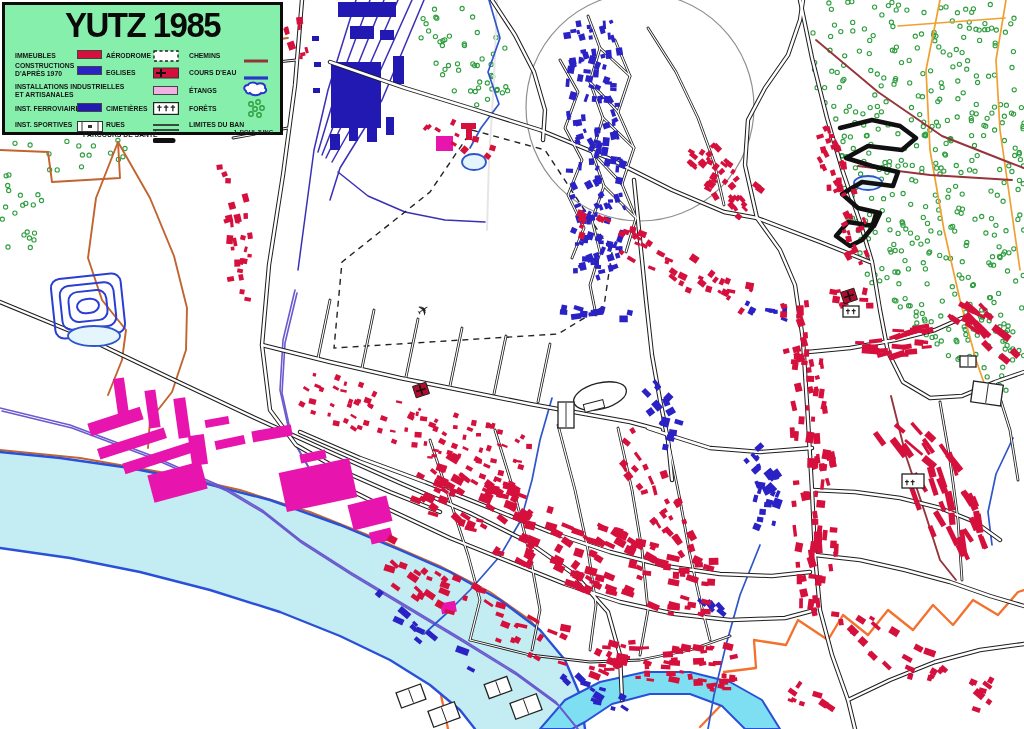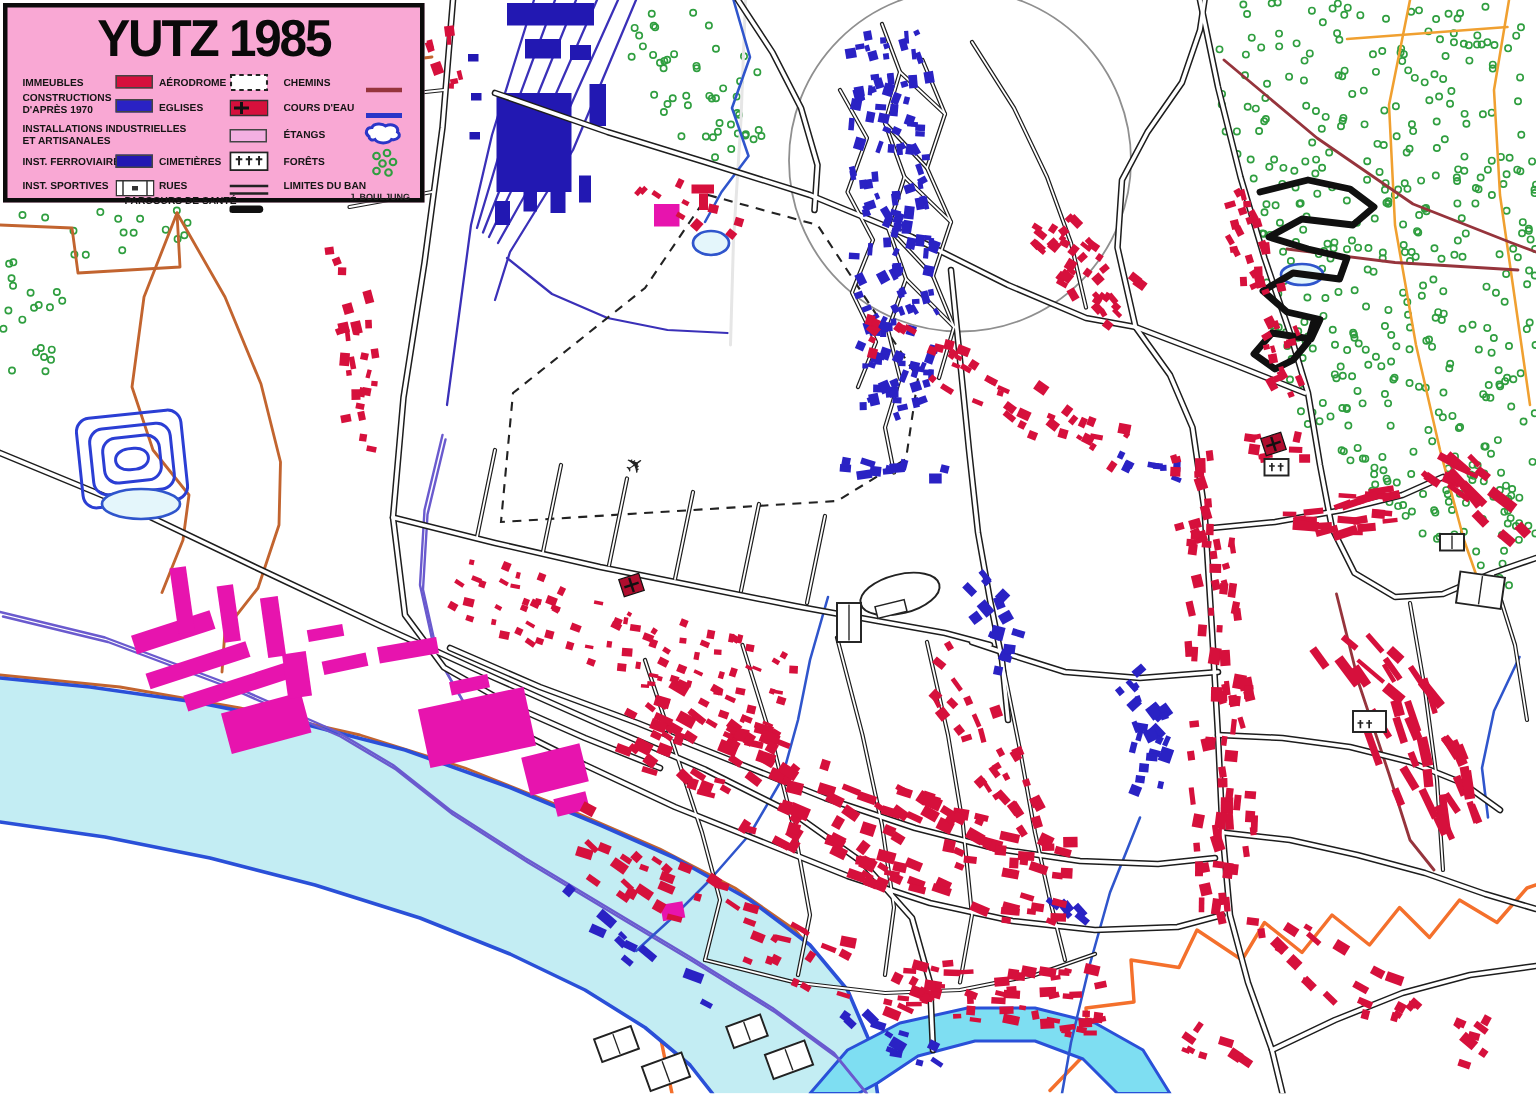--- a/index.html
+++ b/index.html
@@ -1,19 +1,19 @@
 <!DOCTYPE html>
 <html><head>
 <meta charset="utf-8">
 <style>
   html,body{margin:0;padding:0;background:#ffffff;}
   #stage{position:relative;width:1024px;height:729px;overflow:hidden;background:#fff;
          font-family:"Liberation Sans",sans-serif;}
   #map{position:absolute;left:0;top:0;}
-  #legend{position:absolute;left:2px;top:2px;width:281px;height:133px;background:#f9a8d4;
+  #legend{position:absolute;left:2px;top:2px;width:281px;height:133px;background:#86efac;
           border:3px solid #0c0c0c;box-sizing:border-box;z-index:5;}
   #legend .t{position:absolute;left:0;right:0;top:1px;text-align:center;font-weight:bold;
              font-size:33px;letter-spacing:-1.5px;color:#0a0a0a;transform:scaleY(1.05);
              transform-origin:top;}
   .lbl{position:absolute;font-weight:bold;font-size:6.8px;line-height:7.6px;color:#151515;
        white-space:pre-line;letter-spacing:0;}
   .sw{position:absolute;}
   .swbox{width:25px;height:9px;border:1px solid #444;box-sizing:border-box;display:block;}
   .sig{position:absolute;font-size:6px;font-weight:bold;color:#222;}
 </style>

